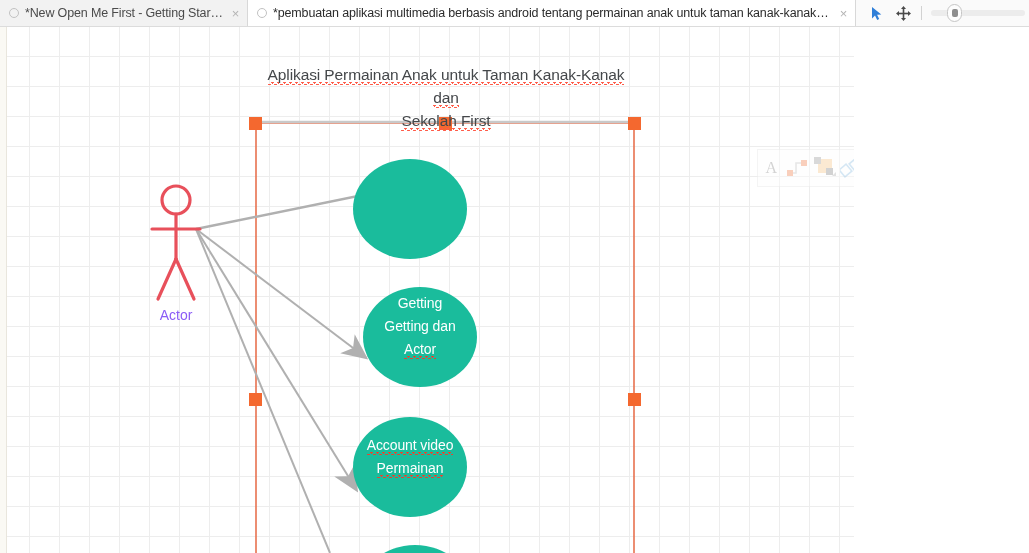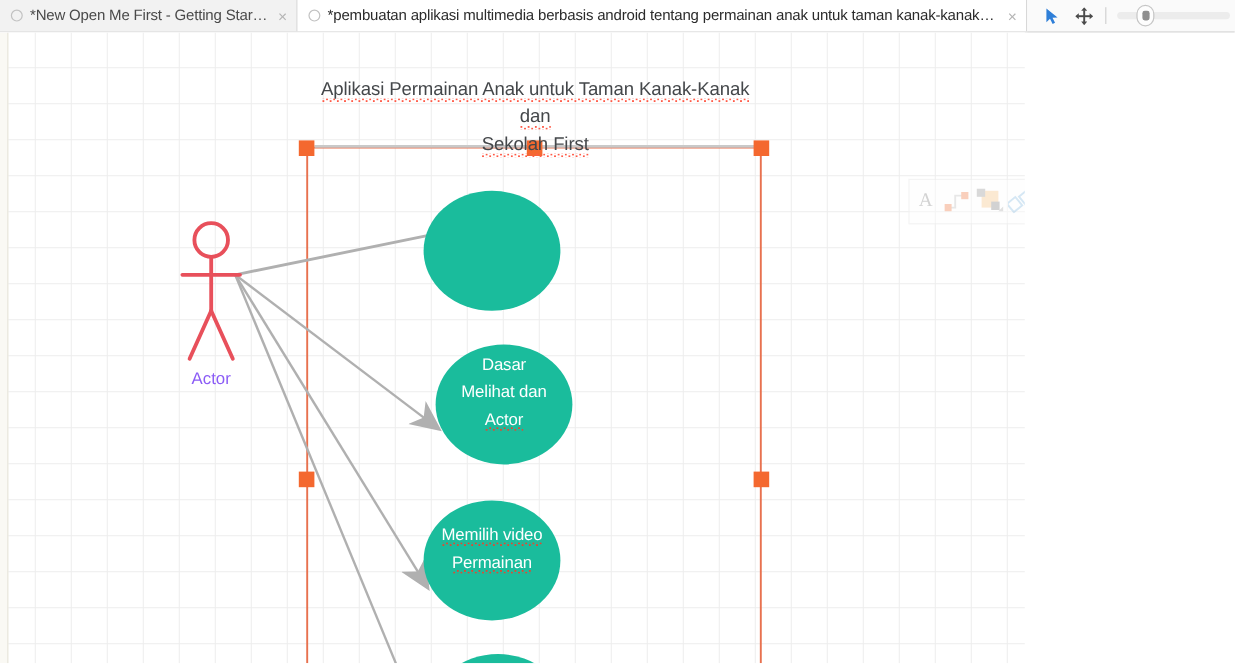--- a/index.html
+++ b/index.html
@@ -202,26 +202,26 @@
         <rect x="628" y="366" width="13" height="13"></rect>
       </g>
     </svg>
 
     <div class="diagram-title">
       <span class="sq">Aplikasi Permainan Anak untuk Taman Kanak-Kanak dan</span><br>
       <span class="sq">Sekolah First</span>
     </div>
 
     <div class="uc-label" style="left:363px;top:265px;width:114px;">
-      <span>Dasar</span><br>
-      <span>Melihat dan</span><br>
+      <span>Getting</span><br>
+      <span>Getting dan</span><br>
       <span class="sq">Actor</span>
     </div>
     <div class="uc-label" style="left:353px;top:407px;width:114px;">
-      <span class="sq">Memilih video</span><br>
+      <span class="sq">Account video</span><br>
       <span class="sq">Permainan</span>
     </div>
 
     <div class="actor-label">Actor</div>
 
     <div class="floatbar">
       <div class="fb-item fb-A">A</div>
       <div class="fb-item">
         <svg width="22" height="18" viewBox="0 0 22 18">
           <path d="M3 14 H9 V4 H16" stroke="#d9d9d9" stroke-width="1.6" fill="none"></path>

